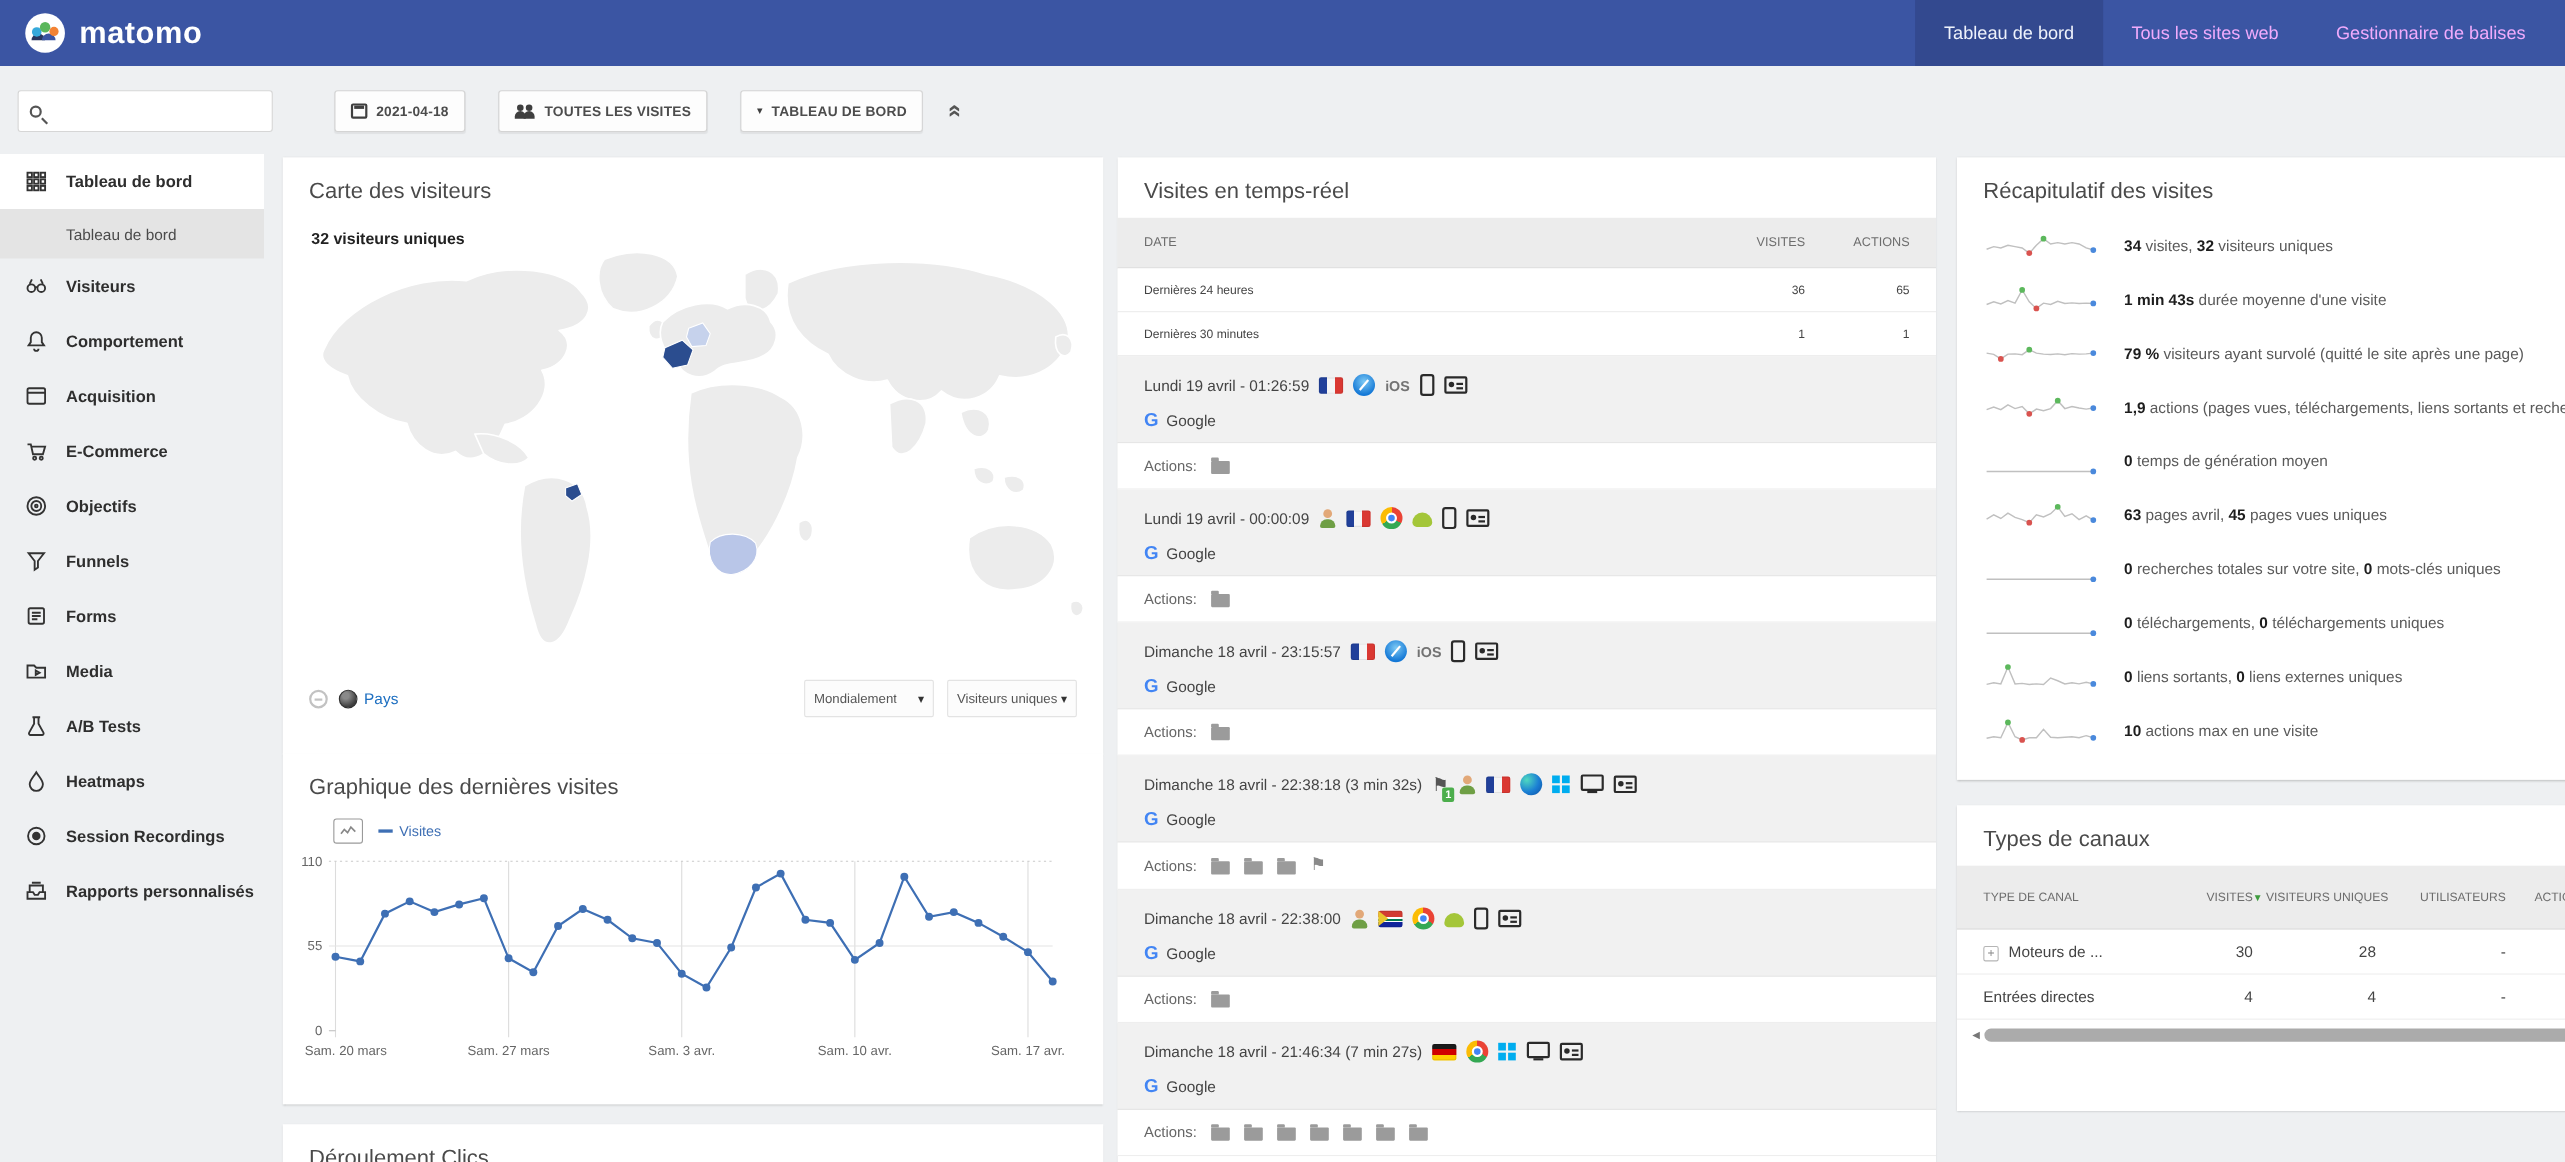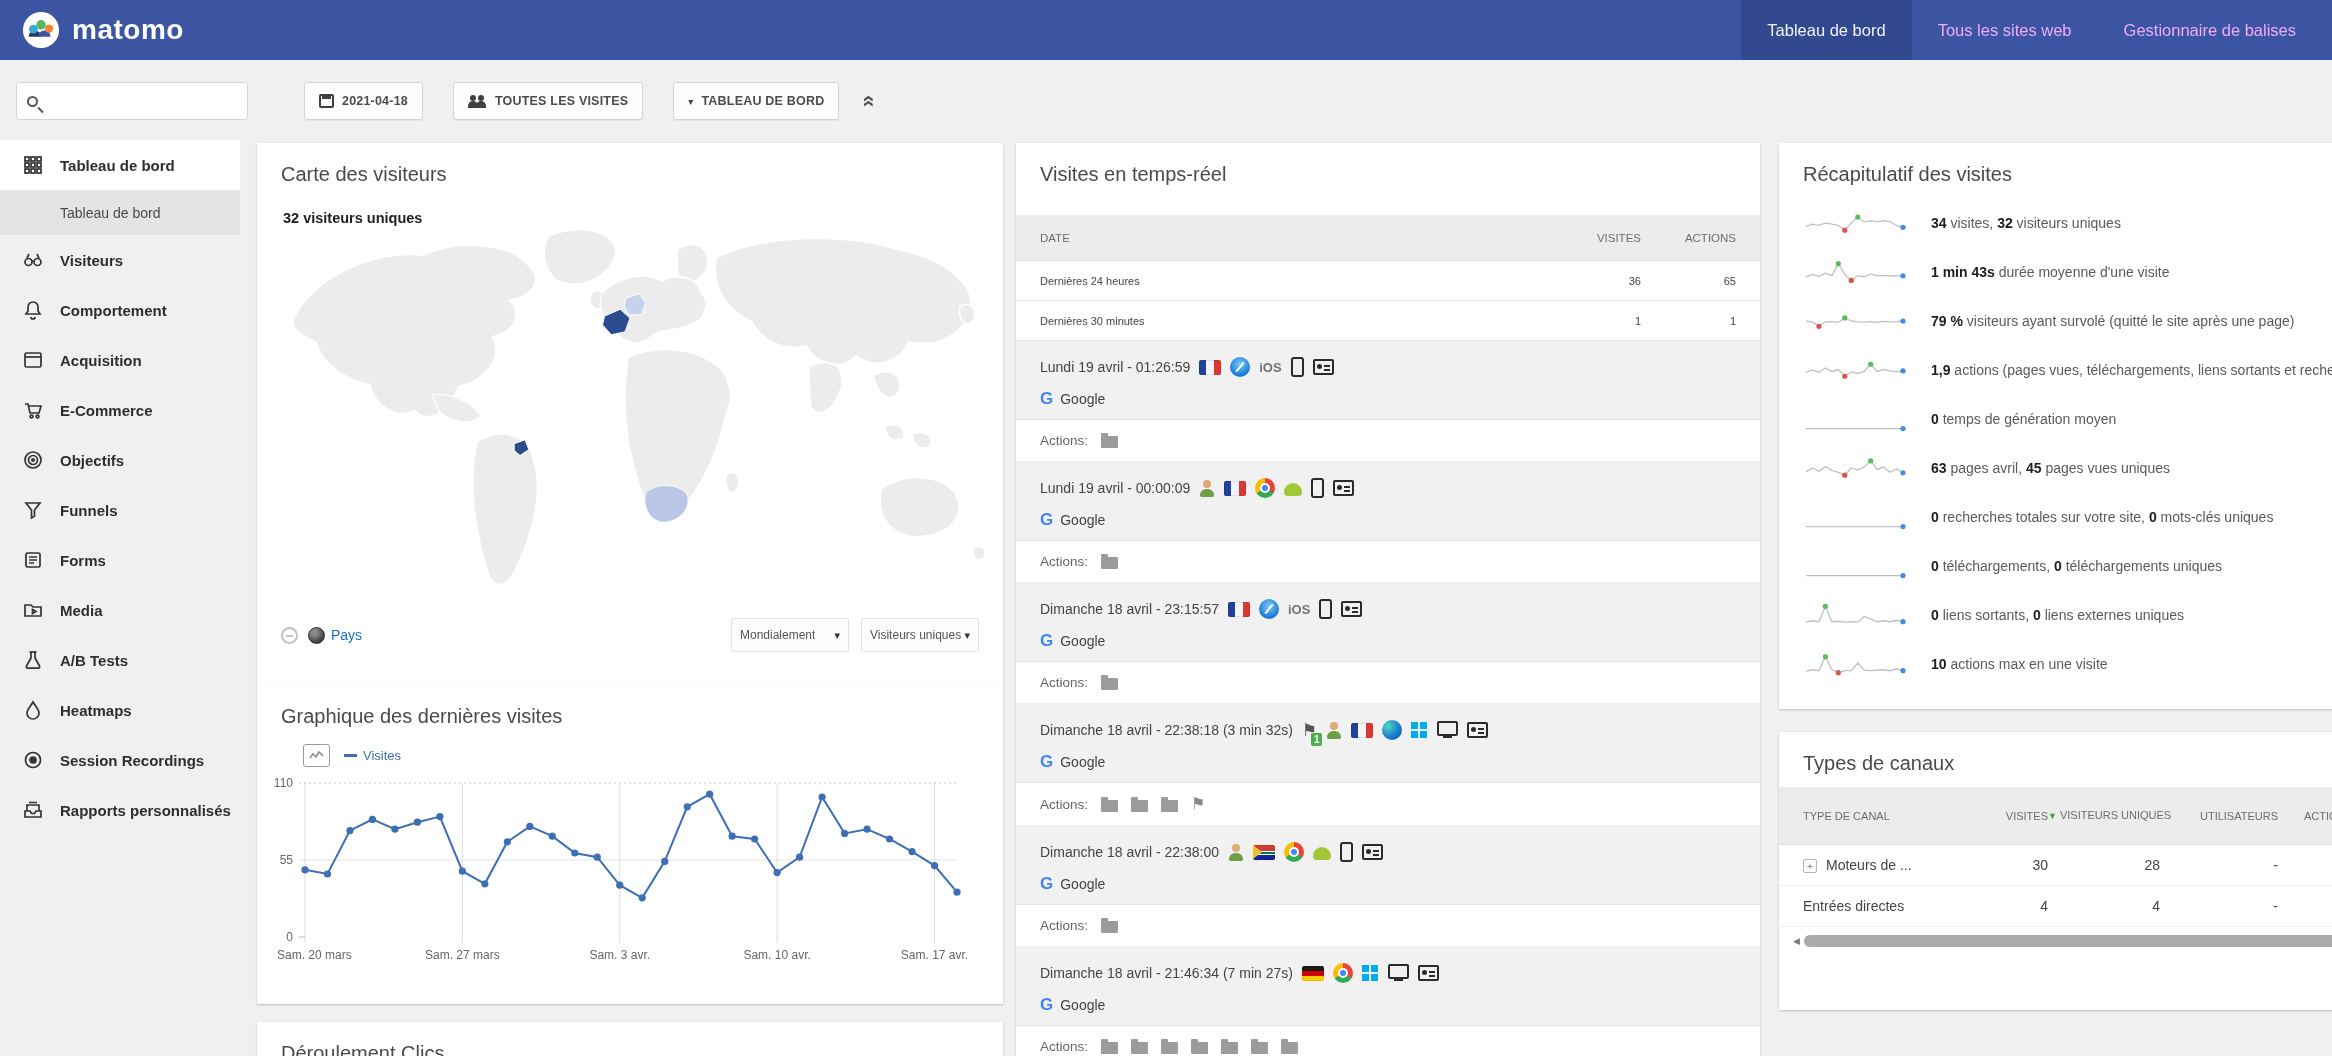--- a/index.html
+++ b/index.html
@@ -61,21 +61,21 @@
   .legend-row { display:flex; align-items:center; gap:14px; margin:4px 0 0 46px; }
   .legend-export { width:27px; height:23px; border:1px solid #9a9a9a; border-radius:3px; display:flex; align-items:center; justify-content:center; cursor:pointer; }
   .legend-label { font-size:13px; color:#3e6fb4; display:flex; align-items:center; gap:6px; }
   .legend-dash { width:13px; height:3px; background:#3e6fb4; display:inline-block; }
 
   
   #panel-partial { left:257px; top:1022px; width:746px; height:90px; }
 
   
   #panel-realtime { left:1016px; top:143px; width:744px; height:1100px; }
-  .rt-thead { display:flex; background:#ececec; height:46px; align-items:center; font-size:11.5px; color:#6d6d6d; padding:0 24px; border-bottom:1px solid #ddd;margin-top:17px; }
+  .rt-thead { display:flex; background:#ececec; height:46px; align-items:center; font-size:11.5px; color:#6d6d6d; padding:0 24px; border-bottom:1px solid #ddd; }
   .rt-thead .c-date { flex:1; }
   .rt-col-num { width:95px; text-align:right; }
   .rt-sumrow { display:flex; align-items:center; height:40px; padding:0 24px; font-size:11px; color:#444; border-bottom:1px solid #e7e7e7; background:#fff; }
   .rt-sumrow .c-date { flex:1; }
   .rt-entry-detail { background:#f1f1f1; padding:13px 24px 12px; border-bottom:1px solid #e3e3e3; }
   .rt-line1 { display:flex; align-items:center; gap:9px; font-size:14px; color:#444; min-height:26px; }
   .rt-line2 { display:flex; align-items:center; gap:7px; margin-top:10px; font-size:14px; color:#444; }
   .rt-actions { background:#fff; padding:13px 24px; font-size:13.5px; color:#666; display:flex; align-items:center; gap:13px; border-bottom:1px solid #eee; }
 
   

